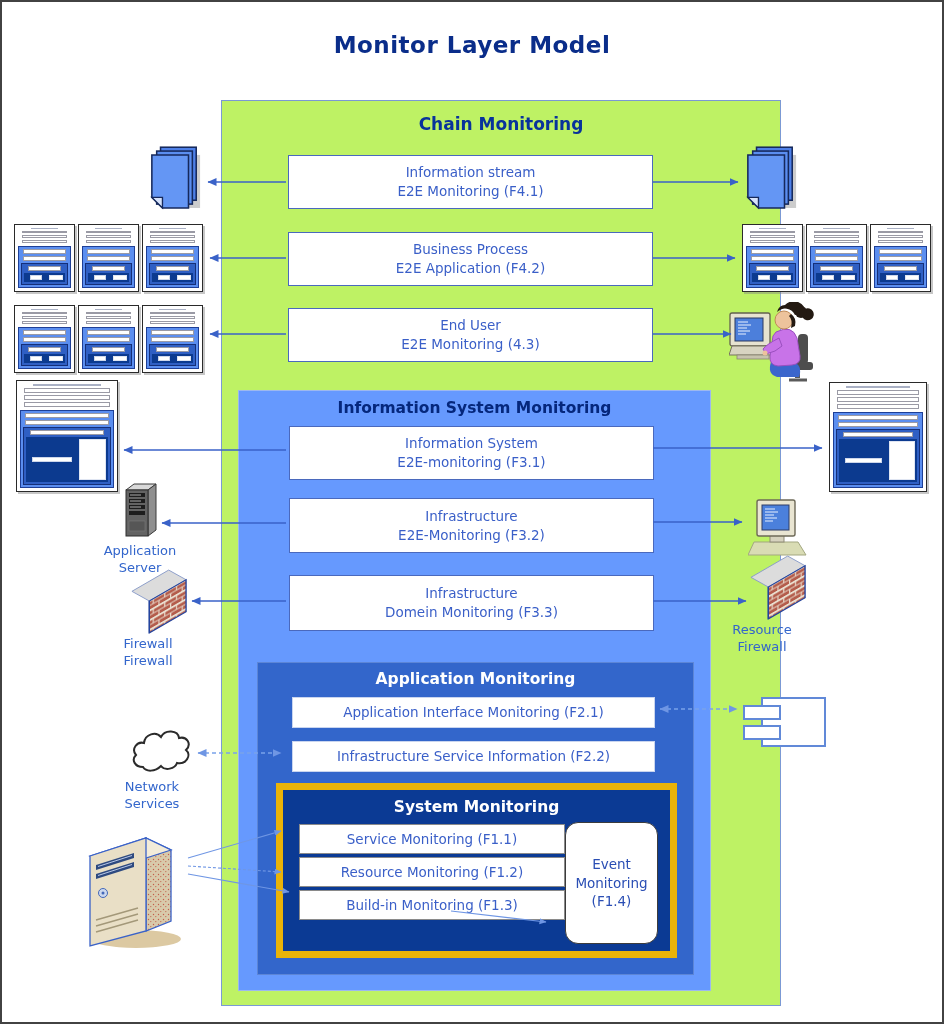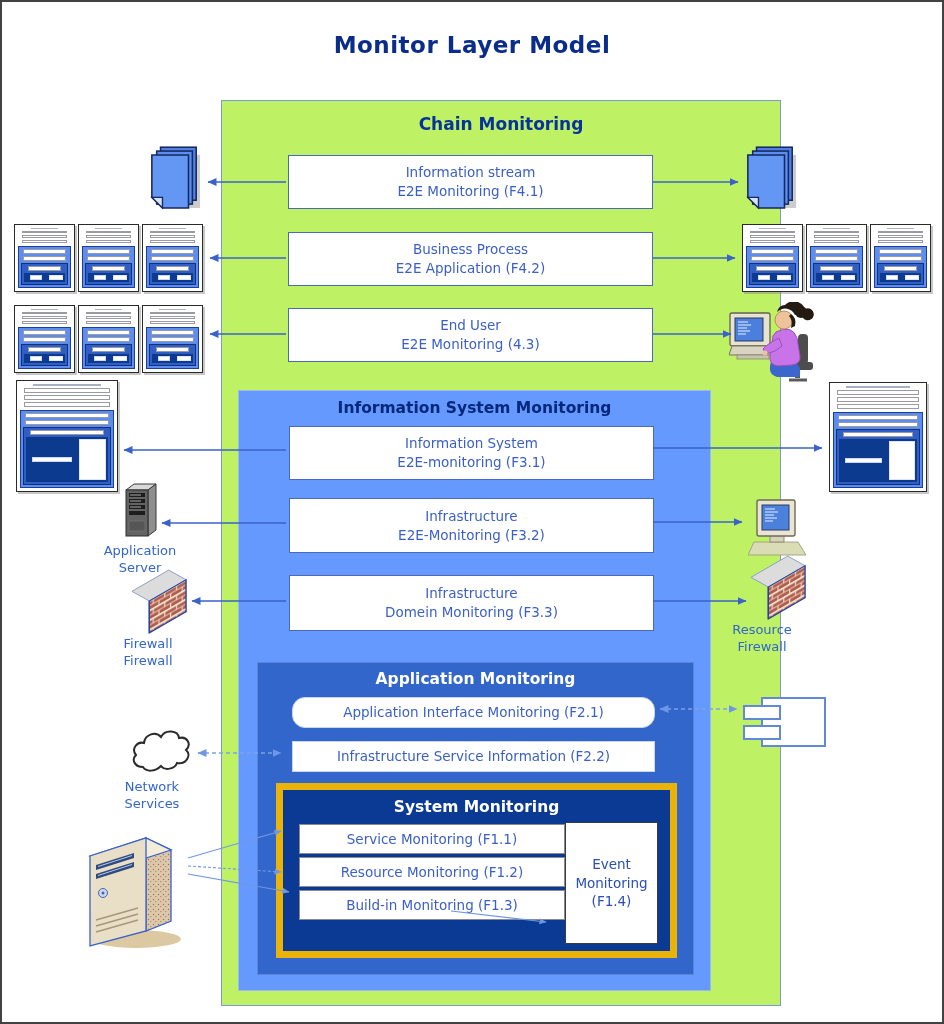--- a/index.html
+++ b/index.html
@@ -209,40 +209,40 @@
         <span>E2E-Monitoring (F3.2)</span>
       </div>
       <div class="fbox b43" style="left:50px;top:184px;width:365px;height:56px;">
         <span>Infrastructure</span>
         <span>Domein Monitoring (F3.3)</span>
       </div>
 
       <div id="appmon-box">
         <div id="appmon-title" class="layer-title">Application Monitoring</div>
 
-        <div class="fbox b2" style="left:34px;top:34px;width:363px;height:31px;border-radius:13px;">
+        <div class="fbox b2" style="left:34px;top:34px;width:363px;height:31px;">
           <span>Application Interface Monitoring (F2.1)</span>
         </div>
         <div class="fbox b2" style="left:34px;top:78px;width:363px;height:31px;">
           <span>Infrastructure Service Information (F2.2)</span>
         </div>
 
         <div id="sysmon-box">
           <div id="sysmon-title" class="layer-title">System Monitoring</div>
 
           <div class="fbox b1" style="left:16px;top:34px;width:266px;height:30px;">
             <span>Service Monitoring (F1.1)</span>
           </div>
           <div class="fbox b1" style="left:16px;top:67px;width:266px;height:30px;">
             <span>Resource Monitoring (F1.2)</span>
           </div>
           <div class="fbox b1" style="left:16px;top:100px;width:266px;height:30px;">
             <span>Build-in Monitoring (F1.3)</span>
           </div>
-          <div class="fbox" id="event-box" style="left:282px;top:32px;width:93px;height:122px;">
+          <div class="fbox" id="event-box" style="left:282px;top:32px;width:93px;height:122px;border-radius:13px;">
             <span>Event</span>
             <span>Monitoring</span>
             <span>(F1.4)</span>
           </div>
         </div>
       </div>
     </div>
   </div>
 
   <svg class="icon iconwrap" style="left:146px;top:144px;width:54px;height:68px;">

